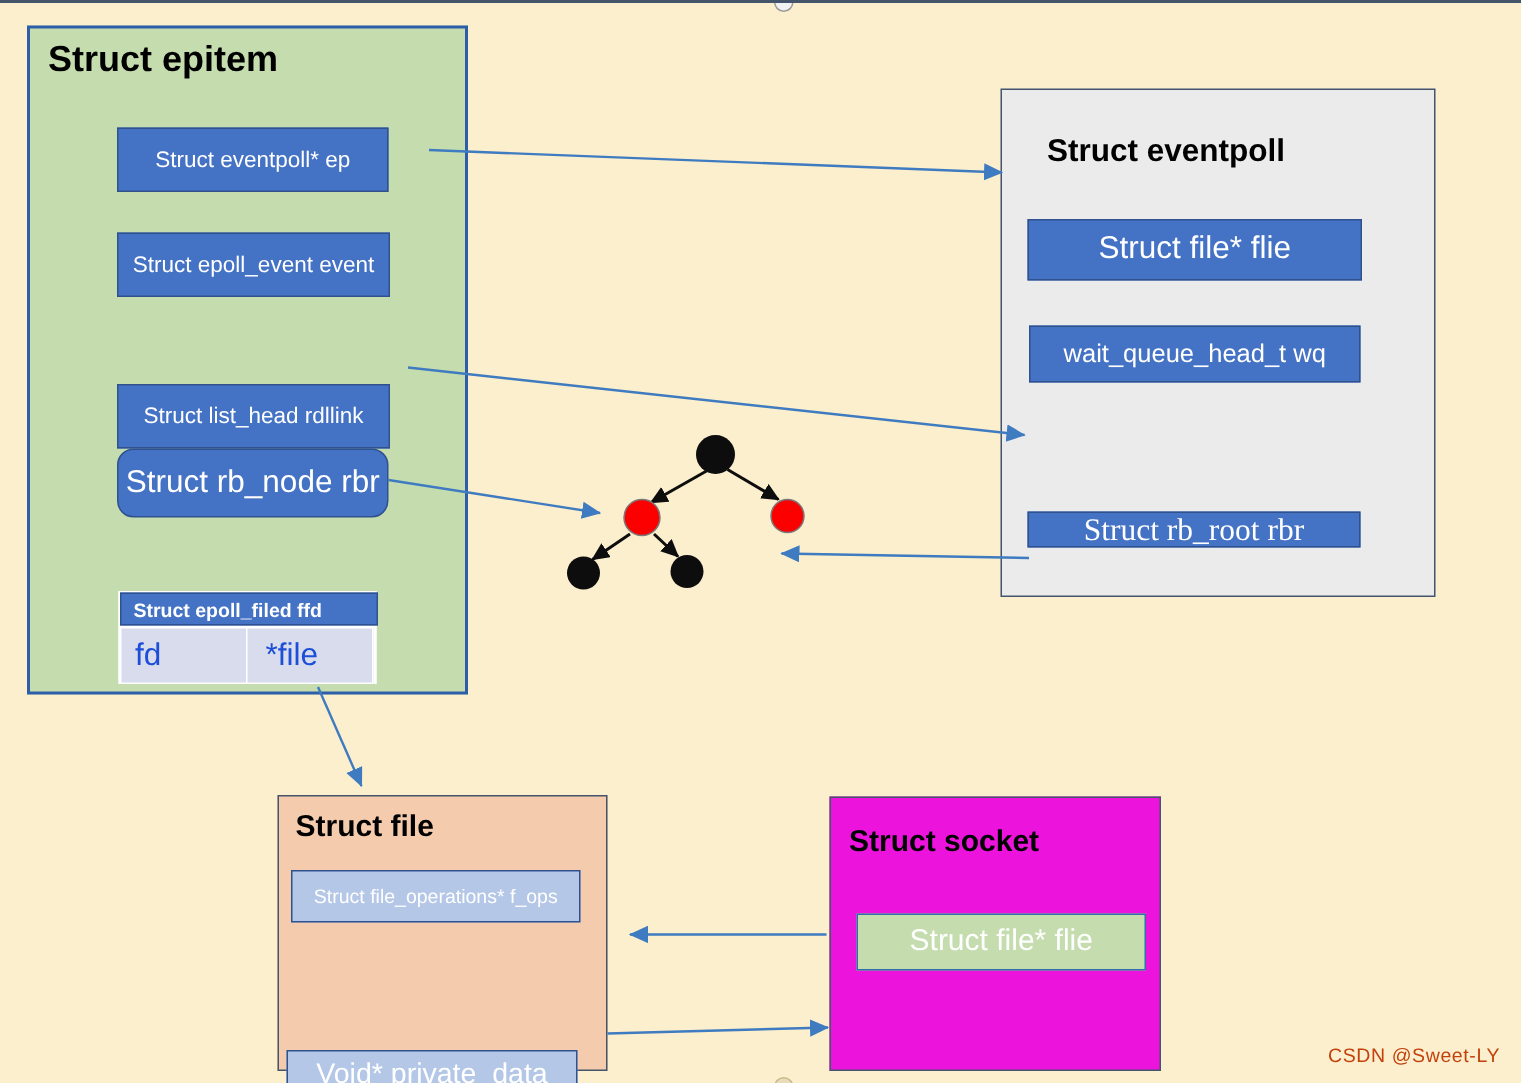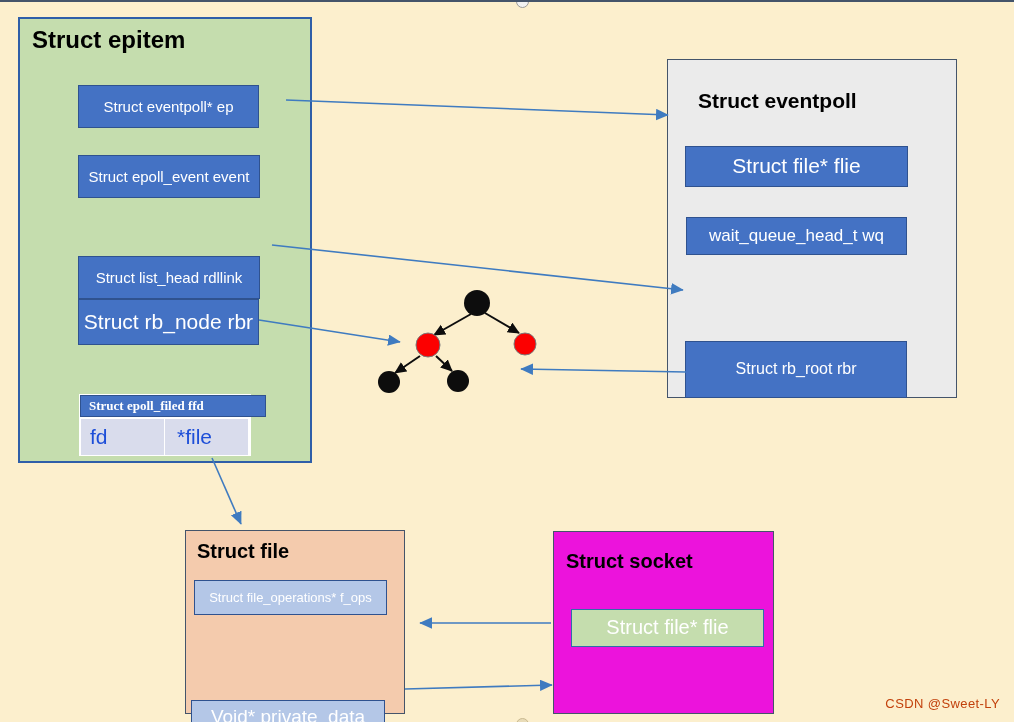--- a/index.html
+++ b/index.html
@@ -64,31 +64,30 @@
 
   .blue {
     background: #4472c4;
     border: 1px solid #2f528f;
     color: #ffffff;
   }
 
   #ep-box       { left: 78px;  top: 83px;  width: 181px; height: 43px; font-size: 15px; }
   #epev-box     { left: 78px;  top: 153px; width: 182px; height: 43px; font-size: 15px; }
   #rdllink-box  { left: 78px;  top: 225px; width: 182px; height: 43px; font-size: 15px; margin-top: 29px; }
-  #rbnode-box   { left: 78px;  top: 297px; width: 181px; height: 46px; font-size: 21px; }
+  #rbnode-box   { left: 78px;  top: 297px; width: 181px; height: 46px; font-size: 21px; border-radius: 11px; }
 
   
   #ffd-table { position: absolute; left: 79px; top: 392px; width: 172px; height: 62px;
                box-sizing: border-box; background:#ffffff; border:1px solid #ffffff; }
   #ffd-head {
-    position: absolute; left: 0; top: 0; width: 186px; height: 22px;
+    position: absolute; left: 0; top: 0; width: 172px; height: 22px;
     background: #4472c4; color: #ffffff; font-size: 13px; font-weight: bold;
     display: flex; align-items: center; padding-left: 8px; box-sizing: border-box;
     border: 1px solid #2f528f;
-    font-family: Liberation Serif, serif;
   }
   .ffd-cell {
     position: absolute; top: 23px; height: 38px;
     background: #d9dcec; color: #1d4ed8; font-size: 21px;
     display: flex; align-items: center; box-sizing: border-box;
     border: 1px solid #ffffff;
   }
   #ffd-fd   { left: 0px;  width: 86px; padding-left: 9px; }
   #ffd-file { left: 84px; width: 85px; padding-left: 12px; }
 
@@ -96,21 +95,21 @@
   #eventpoll-panel {
     left: 667px; top: 57px; width: 290px; height: 339px;
     background: #ebebeb;
     border: 1px solid #44546a;
   }
   #eventpoll-title { left: 698px; top: 87px; font-size: 21px; }
 
   #file-box     { left: 685px; top: 144px; width: 223px; height: 41px; font-size: 21px; }
   #wq-box       { left: 686px; top: 215px; width: 221px; height: 38px; font-size: 17px; }
   #rdllist-box  { left: 685px; top: 268px; width: 223px; height: 38px; font-size: 19px; }
-  #rbroot-box   { left: 685px; top: 339px; width: 222px; height: 57px; font-size: 16px; }
+  #rbroot-box   { left: 685px; top: 339px; width: 222px; height: 24px; font-size: 21px; font-family: Liberation Serif, serif; }
 
   
   #file-panel {
     left: 185px; top: 528px; width: 220px; height: 184px;
     background: #f4cbad;
     border: 1px solid #44546a;
   }
   #file-title { left: 197px; top: 538px; font-size: 20px; }
   .lav {
     background: #b4c7e7;

